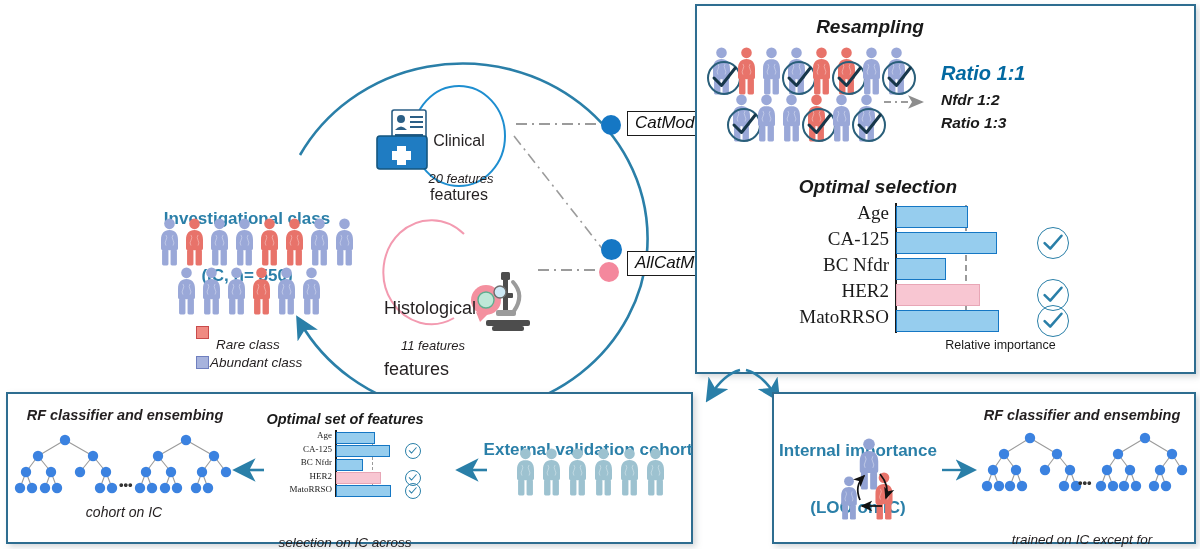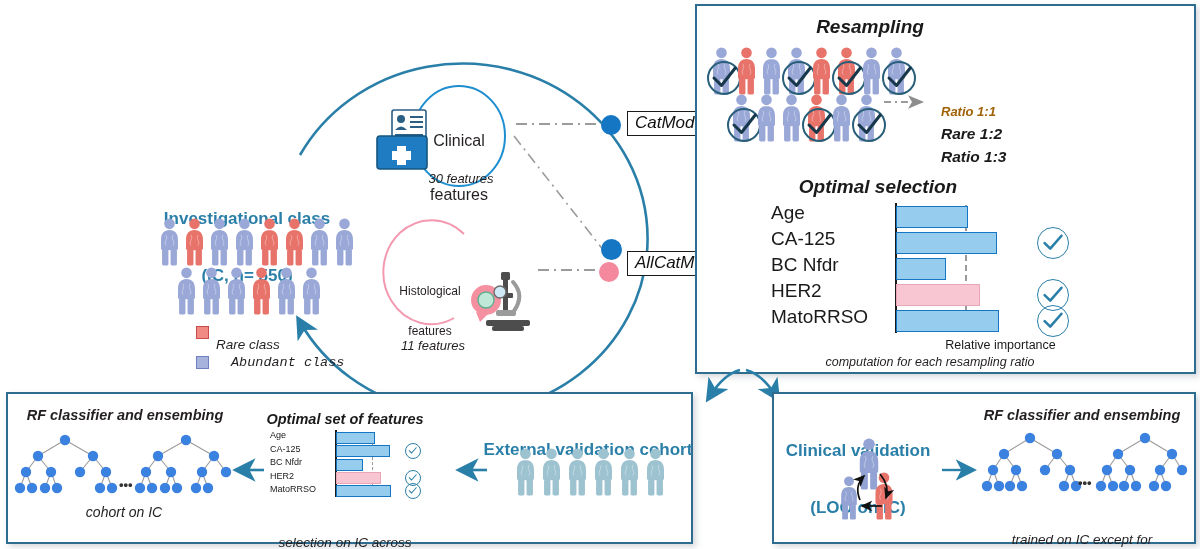--- a/index.html
+++ b/index.html
@@ -25,21 +25,21 @@
   .coh-head{font-weight:bold;font-size:17px;color:#2a7fa8;text-align:center;}
 
   
   .chip{position:absolute;border:1.6px solid #1b1b1b;background:#fff;
         font-style:italic;font-size:17px;color:#111;
         padding:1px 7px 2px 7px;white-space:nowrap;}
 
   
   .fchart{position:absolute;}
   .fchart .axis{position:absolute;background:#1a1a1a;}
-  .flabel{position:absolute;white-space:nowrap;}
+  .flabel{position:absolute;text-align:right;white-space:nowrap;font-family:Liberation Serif, serif;}
   .fbar{position:absolute;border:1.3px solid #1577c4;background:#96cdee;}
   .fbar.pink{border-color:#e8a6b6;background:#f8c6d2;}
   .dashline{position:absolute;border-left:2px dashed #9a9a9a;}
   .chk{position:absolute;border:1.6px solid #2a7fa8;border-radius:50%;}
   .chk svg{display:block;}
   .axcap{position:absolute;font-size:12.5px;color:#1a1a1a;text-align:center;}
   .legbox{position:absolute;width:11px;height:11px;border:1.3px solid #c94b4b;background:#f08a82;}
   .legbox.blue{border-color:#6f7fbf;background:#a7b3dd;}
 
   
@@ -115,23 +115,23 @@
   <div class="abs" style="left:601px;top:239px;width:21px;height:21px;border-radius:50%;background:#1577c4;"></div>
   <div class="abs" style="left:599px;top:262px;width:20px;height:20px;border-radius:50%;background:#f4889d;"></div>
 
   <div class="chip" style="left:627px;top:111px;"><span>CatModel</span></div>
   <div class="chip" style="left:627px;top:251px;"><span>AllCatModel</span></div>
 
   <div class="t" style="left:459px;top:96px;font-size:16px;text-align:center;transform:translateX(-50%);">
     <div>Clinical</div>
     <div>features</div>
   </div>
-  <div class="t ital" style="left:461px;top:172px;font-size:13px;text-align:center;transform:translateX(-50%);">30 features</div>
-
-  <div class="t" style="left:430px;top:258px;font-size:12px;text-align:center;transform:translateX(-50%);">
+  <div class="t ital" style="left:461px;top:172px;font-size:13px;text-align:center;transform:translateX(-50%);">20 features</div>
+
+  <div class="t" style="left:430px;top:258px;font-size:18px;text-align:left;transform:translateX(-50%);">
     <div>Histological</div>
     <div>features</div>
   </div>
   <div class="t ital" style="left:433px;top:339px;font-size:13px;text-align:center;transform:translateX(-50%);">11 features</div>
 
   <div class="t coh-head" style="left:247px;top:171px;transform:translateX(-50%);">
     <div>Investigational class</div>
     <div>(IC, n= 550)</div>
   </div>
   <div class="abs" id="ic-people-row1" style="left: 158px; top: 218px; display: flex; align-items: flex-end; gap: 2px;">
@@ -277,21 +277,21 @@
             <path d="M17 19 q-2 3 0 6 q2 3 0 6"></path>
     </g>
   </svg></div>
     </div>
 
   <div class="abs" style="left:196px;top:313px;">
     <div style="display:flex;align-items:center;gap:7px;margin-bottom:3px;">
       <span class="legbox" style="position:relative;"></span>
       <span class="ital" style="font-size:13.5px;margin-top:24px;">Rare class</span>
     </div>
-    <div style="display:flex;align-items:center;gap:22px;font-family:Liberation Mono, monospace;">
+    <div style="display:flex;align-items:center;gap:1px;">
       <span class="legbox blue" style="position:relative;"></span>
       <span class="ital" style="font-size:13.5px;">Abundant class</span>
     </div>
   </div>
 
   <div class="panel" id="panel-top-right"></div>
 
   <div class="t sec-head" style="left:870px;top:16px;transform:translateX(-50%);">Resampling</div>
 
   <div class="abs" id="rs-people-row1" style="left: 710px; top: 47px; display: flex; align-items: flex-end; gap: 2px;">
@@ -451,22 +451,22 @@
   </svg><div style="position: absolute; left: -3.5px; top: 14.4px; width: 30px; height: 30px; border: 2px solid rgb(42, 95, 122); border-radius: 50%;"><svg width="30" height="30" viewBox="0 0 24 24">
         <path d="M4 12 L10 18 L21 4" fill="none" stroke="#17374a" stroke-width="2.4" stroke-linecap="round" stroke-linejoin="round"></path>
           </svg></div></div>
     </div>
 
   <svg class="abs" style="left:884px;top:95px;" width="50" height="14">
     <path d="M0 7 L38 7" stroke="#9b9b9b" stroke-width="2" fill="none" stroke-dasharray="7,4,2,4" marker-end="url(#arwGrey)"></path>
   </svg>
 
   <div class="abs" style="left:941px;top:58px;">
-    <div class="ital bold" style="font-size:13px;line-height:1.5;color:#a16207;margin-top:44px;">Ratio 1:1</div>
-    <div class="ital bold" style="font-size:15.5px;line-height:1.5;color:#1a1a1a;">Rare 1:2</div>
+    <div class="ital bold" style="font-size:20px;line-height:1.5;color:#0369a1;">Ratio 1:1</div>
+    <div class="ital bold" style="font-size:15.5px;line-height:1.5;color:#1a1a1a;">Nfdr 1:2</div>
     <div class="ital bold" style="font-size:15.5px;line-height:1.5;color:#1a1a1a;">Ratio 1:3</div>
   </div>
 
   <div class="t sec-head" style="left:878px;top:176px;transform:translateX(-50%);">Optimal selection</div>
 
   <div class="fchart" id="big-chart" style="left:895px;top:203px;width:200px;height:132px;">
       <div class="axis" style="left: 0px; top: 0px; width: 2.2px; height: 130px; background: rgb(26, 26, 26);"></div>
       <div class="dashline" style="left: 69.6762px; top: 2px; height: 126px; border-left-width: 2px;"></div>
       <div class="flabel" style="right: auto; left: -124px; top: -0.68px; width: 118px; font-size: 19px; color: rgb(26, 26, 26);">Age</div>
       <div class="fbar" style="left: 1px; top: 3px; width: 69.6762px; height: 20px;"></div>
@@ -488,21 +488,20 @@
       </div>
       <div class="flabel" style="right: auto; left: -124px; top: 103.32px; width: 118px; font-size: 19px; color: rgb(26, 26, 26);">MatoRRSO</div>
       <div class="fbar" style="left: 1px; top: 107px; width: 101.143px; height: 20px;"></div>
       <div class="chk" style="left: 142px; top: 102px; width: 30px; height: 30px;">
         <svg width="27" height="27" viewBox="0 0 24 24" style="margin:1px">
         <path d="M5 12.5 L10 17.5 L20 6" fill="none" stroke="#2a7fa8" stroke-width="2.3" stroke-linecap="round" stroke-linejoin="round"></path>
         </svg>
       </div>
     </div>
   <div class="axcap" style="left:933px;top:338px;width:135px;">Relative importance</div>
-  <div class="t ital" style="left:930px;top:355px;font-size:12.5px;transform:translateX(-50%);">computation for each resampling ratio</div>
 
   <svg class="abs" style="left:680px;top:370px;" width="130" height="36">
     <path d="M 60 0 Q 44 4 30 26" fill="none" stroke="#2a7fa8" stroke-width="2.6" marker-end="url(#arwTeal)"></path>
     <path d="M 66 0 Q 82 4 96 26" fill="none" stroke="#2a7fa8" stroke-width="2.6" marker-end="url(#arwTeal)"></path>
   </svg>
 
   <div class="panel" id="panel-bottom-left"></div>
 
   <div class="t ital bold" style="left:125px;top:407px;font-size:14.5px;transform:translateX(-50%);">RF classifier and ensembing</div>
 
@@ -652,21 +651,21 @@
     <g opacity="0.45" stroke="#ffffff" stroke-width="0.9" fill="none">
       <path d="M9 19 q2 3 0 6 q-2 3 0 6"></path>
             <path d="M17 19 q-2 3 0 6 q2 3 0 6"></path>
     </g>
   </svg></div>
     </div>
 
   <div class="panel" id="panel-bottom-right"></div>
 
   <div class="t coh-head" style="left:858px;top:403px;transform:translateX(-50%);">
-    <div>Clinical validation</div>
+    <div>Internal importance</div>
     <div>(LOO on IC)</div>
   </div>
 
   <div class="abs" id="loo-people" style="left:838px;top:438px;">
       <div style="position:absolute;left:18px;top:0;"><svg width="26" height="52" viewBox="0 0 26 54">
     <circle cx="13" cy="6.5" r="6" fill="#93a3d4"></circle>
     <path d="M13 13.5 c-6.2 0 -9.6 4 -9.6 11 l0 9.5 c0 1.6 1.2 2.4 2.4 2.4 l14.4 0 c1.2 0 2.4 -0.8 2.4 -2.4 l0 -9.5 c0 -7 -3.4 -11 -9.6 -11 z" fill="#93a3d4"></path>
     <rect x="4.6" y="35.5" width="7.2" height="18" rx="1.6" fill="#93a3d4"></rect>
     <rect x="14.2" y="35.5" width="7.2" height="18" rx="1.6" fill="#93a3d4"></rect>
     <g opacity="0.45" stroke="#ffffff" stroke-width="0.9" fill="none">

